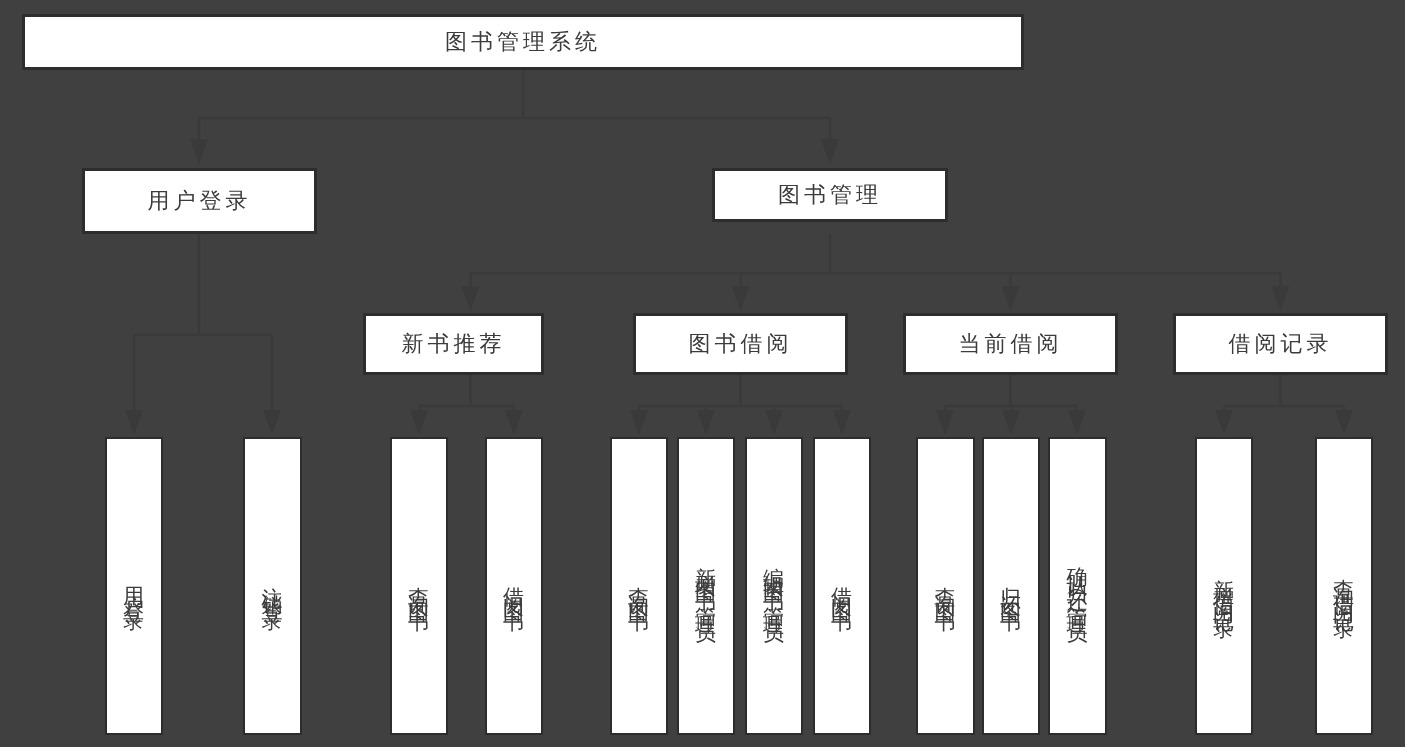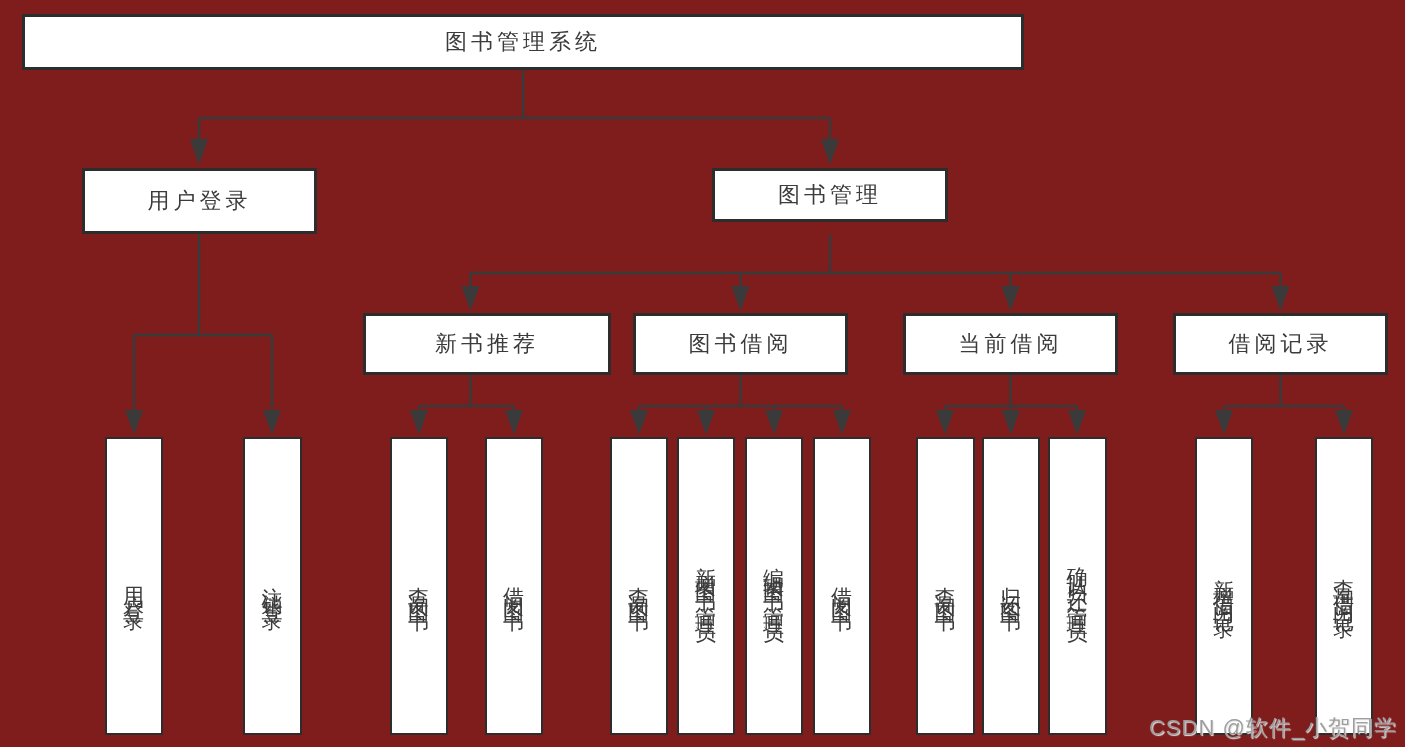--- a/index.html
+++ b/index.html
@@ -1,17 +1,17 @@
 <!DOCTYPE html>
 <html><head>
 <meta charset="utf-8">
 <style>
   html,body{margin:0;padding:0;background:#ffffff;}
   .stage{
-    position:relative;width:1405px;height:747px;background:#7f1d1d;
+    position:relative;width:1405px;height:747px;background:#404040;
     font-family:"Liberation Sans",sans-serif;overflow:hidden;
   }
   .connectors{position:absolute;left:0;top:0;z-index:1;}
   .node{
     position:absolute;z-index:2;box-sizing:border-box;background:#ffffff;
     border:3px solid #2d2d2d;display:flex;align-items:center;justify-content:center;
     color:#3b3b3b;font-size:22px;letter-spacing:4px;white-space:nowrap;
   }
   .leaf{border-width:2.5px;font-size:21px;letter-spacing:0;}
   .leaf .vtext{
@@ -99,21 +99,21 @@
     <span>图书管理系统</span>
   </div>
 
   <div class="node" style="left:82px;top:168px;width:235px;height:66px;">
     <span>用户登录</span>
   </div>
   <div class="node" style="left:712px;top:168px;width:236px;height:54px;">
     <span>图书管理</span>
   </div>
 
-  <div class="node" style="left:363px;top:313px;width:248px;height:62px;">
+  <div class="node" style="left:363px;top:313px;width:181px;height:62px;">
     <span>新书推荐</span>
   </div>
   <div class="node" style="left:633px;top:313px;width:215px;height:62px;">
     <span>图书借阅</span>
   </div>
   <div class="node" style="left:903px;top:313px;width:215px;height:62px;">
     <span>当前借阅</span>
   </div>
   <div class="node" style="left:1173px;top:313px;width:215px;height:62px;">
     <span>借阅记录</span>
@@ -156,15 +156,14 @@
     <span class="vtext">确认归还（管理员）</span>
   </div>
 
   <div class="node leaf" style="left:1195px;top:437px;width:58px;height:298px;">
     <span class="vtext">新增借阅记录</span>
   </div>
   <div class="node leaf" style="left:1315px;top:437px;width:58px;height:298px;">
     <span class="vtext">查询借阅记录</span>
   </div>
 
-  <div class="watermark">CSDN @软件_小贺同学</div>
 
 </div>
 
 </body></html>

